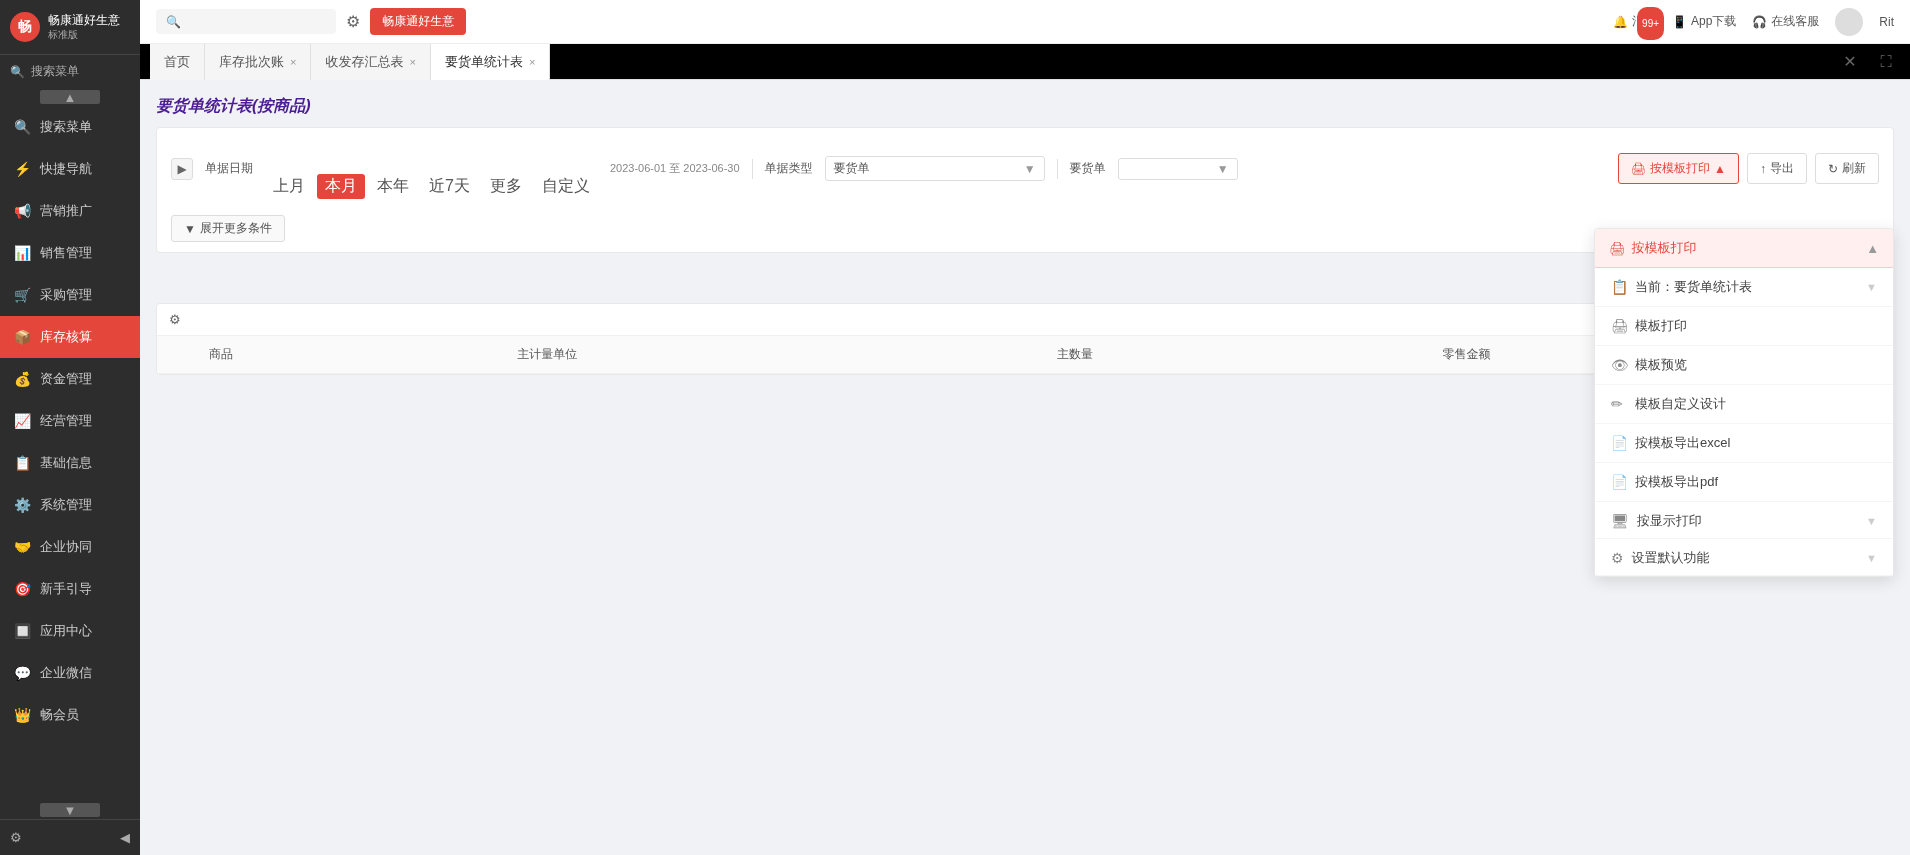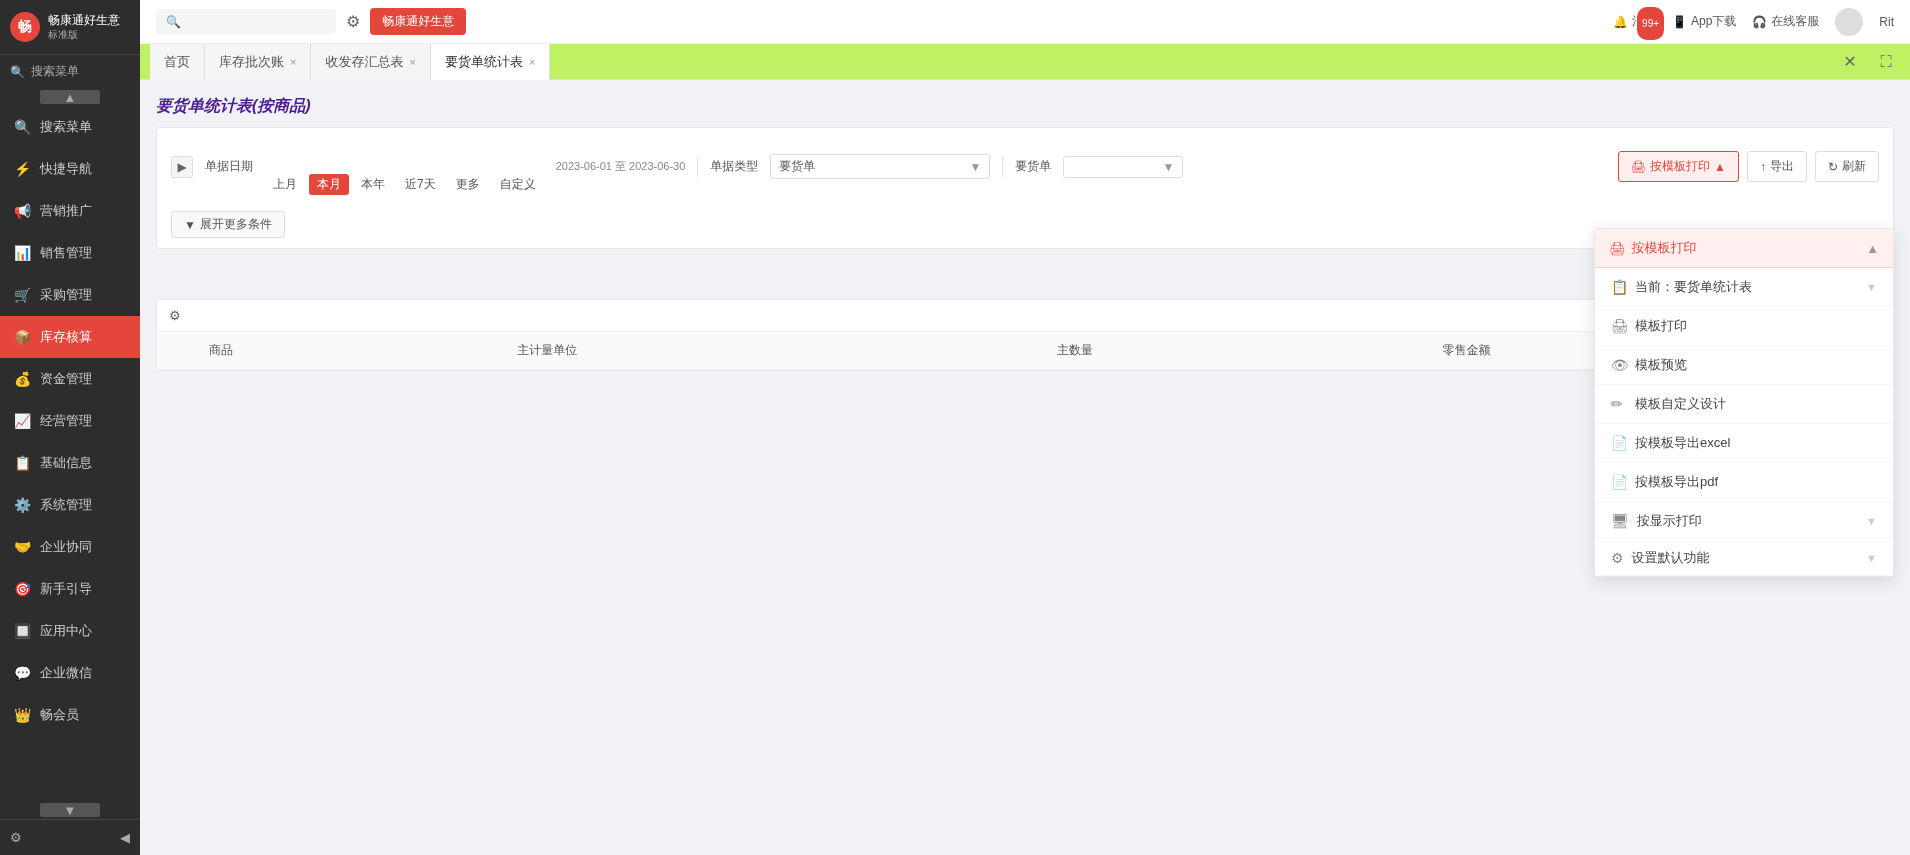--- a/index.html
+++ b/index.html
@@ -116,21 +116,21 @@
       border-radius: 10px;
       padding: 11px 5px;
       font-size: 10px;
       position: absolute;
       top: -6px; right: -8px;
     }
     .avatar { width: 28px; height: 28px; background: #ddd; border-radius: 50%; }
 
     
     .tabbar {
-      background: #bef264;
+      background: #000000;
       display: flex;
       align-items: center;
       padding: 0 10px;
       height: 36px;
       border-bottom: 1px solid #e0e0e0;
       flex-shrink: 0;
       gap: 0;
     }
     .tab {
       display: flex; align-items: center;
@@ -174,21 +174,21 @@
       background: #f5f5f5;
       border: 1px solid #ddd;
       border-radius: 3px;
       width: 22px; height: 22px;
       display: flex; align-items: center; justify-content: center;
       cursor: pointer; font-size: 12px; color: #666;
     }
     .filter-label { color: #555; font-size: 12px; white-space: nowrap; }
     .date-options { display: flex; align-items: center; gap: 4px; }
     .date-opt {
-      padding: 2px 8px; border-radius: 3px; font-size: 12px; cursor: pointer; color: #555; margin-top: 36px;
+      padding: 2px 8px; border-radius: 3px; font-size: 16px; cursor: pointer; color: #555; margin-top: 36px;
     }
     .date-opt.active { background: #e5463c; color: white; border-radius: 3px; }
     .date-range { font-size: 11px; color: #888; }
     .filter-divider { width: 1px; height: 20px; background: #e0e0e0; }
     .filter-select {
       display: flex; align-items: center;
       border: 1px solid #ddd; border-radius: 3px;
       padding: 3px 8px; min-width: 120px; font-size: 12px; color: #555;
       cursor: pointer; background: white;
     }

